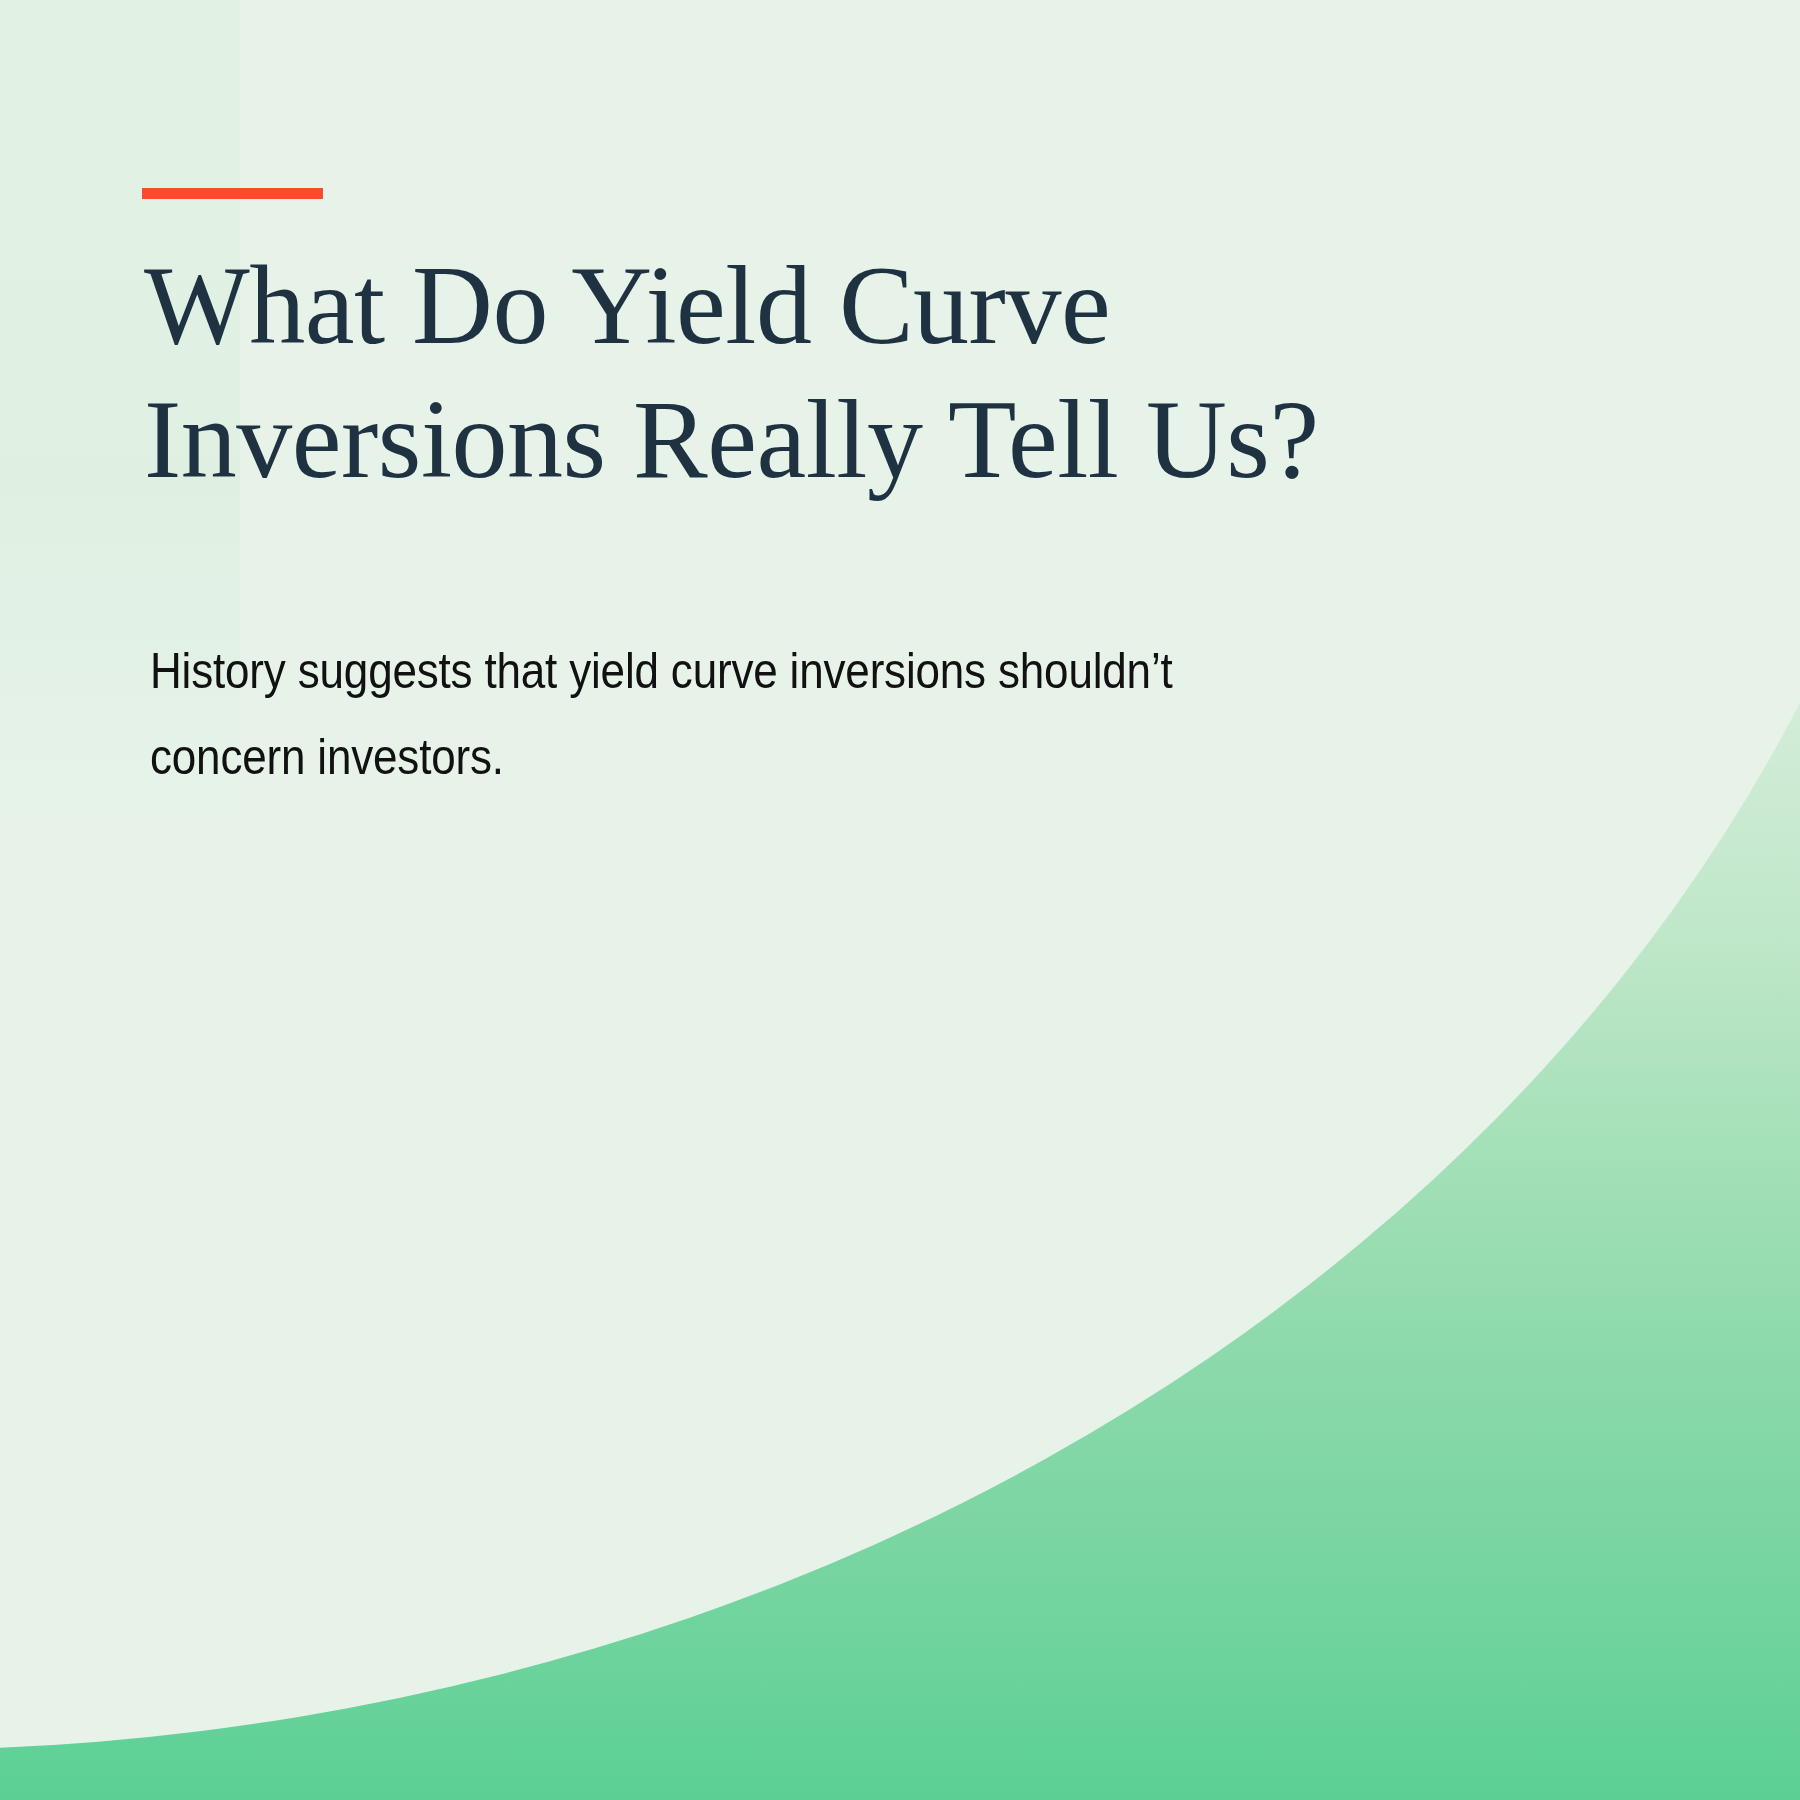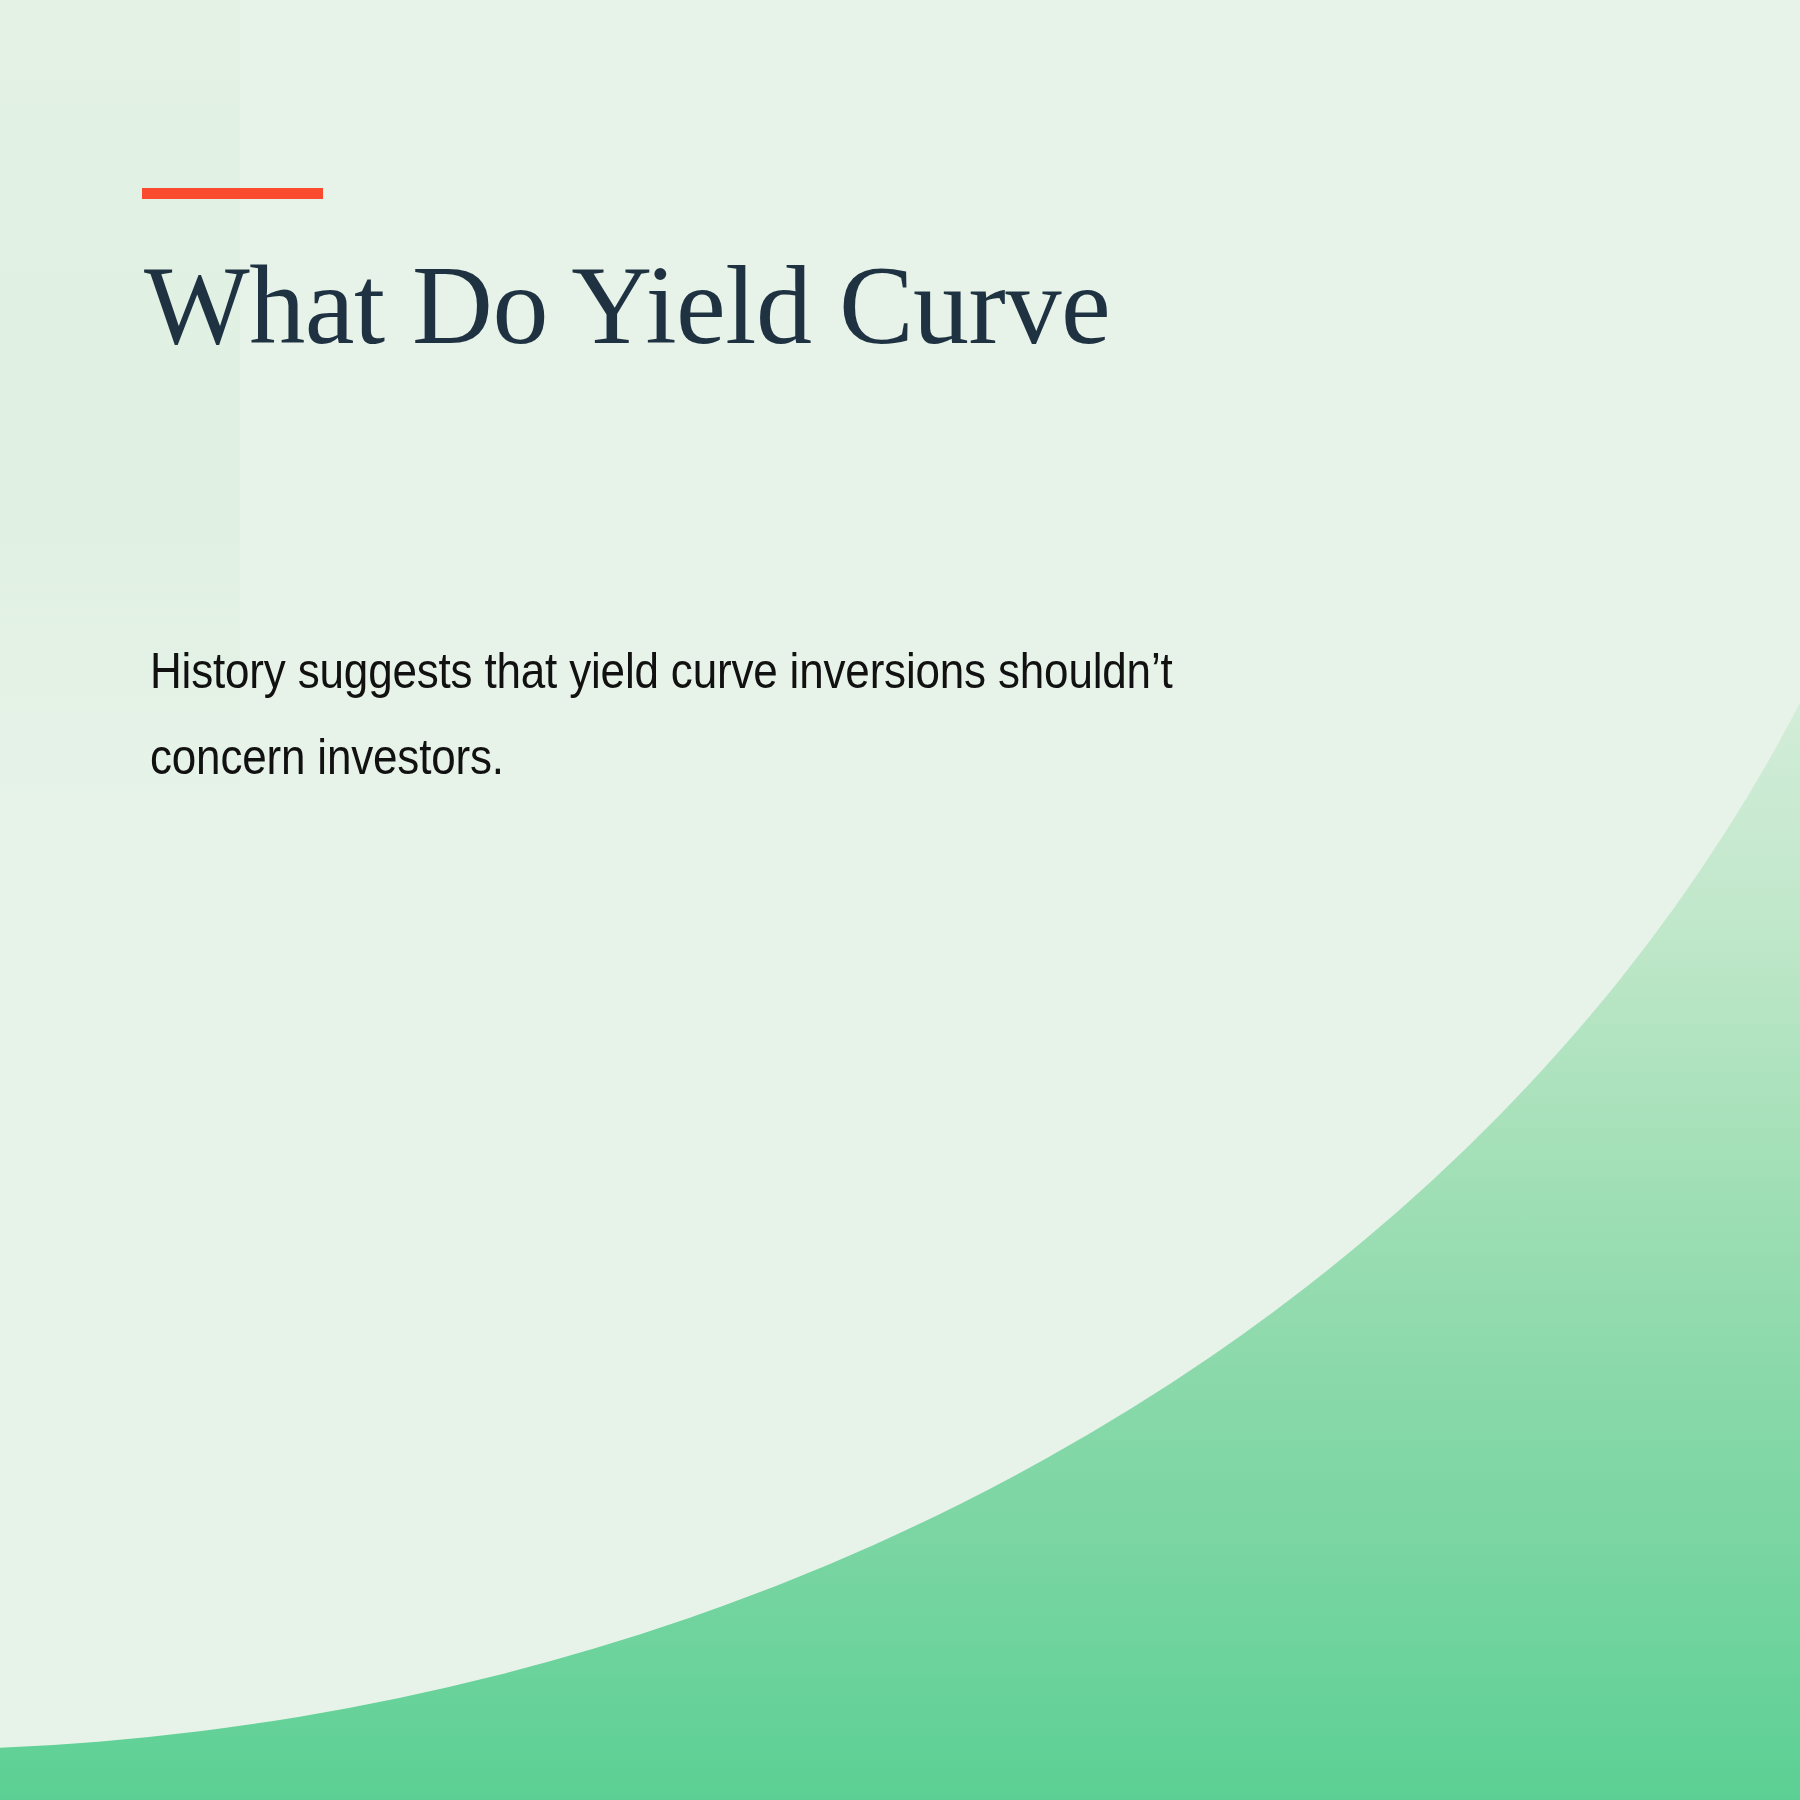--- a/index.html
+++ b/index.html
@@ -113,20 +113,21 @@
 
   <div id="pale-ellipse"></div>
   <div id="left-tint"></div>
 
   <div id="content">
 
     <div id="accent-rule"></div>
 
     <h1 id="headline">
       <span class="hl-line">What Do Yield Curve</span>
+      <span class="hl-line">Inversions Really Tell Us?</span>
     </h1>
 
     <p id="subhead">
       <span class="sh-line">History suggests that yield curve inversions shouldn’t</span>
       <span class="sh-line">concern investors.</span>
     </p>
 
   </div>
 </div>
 

